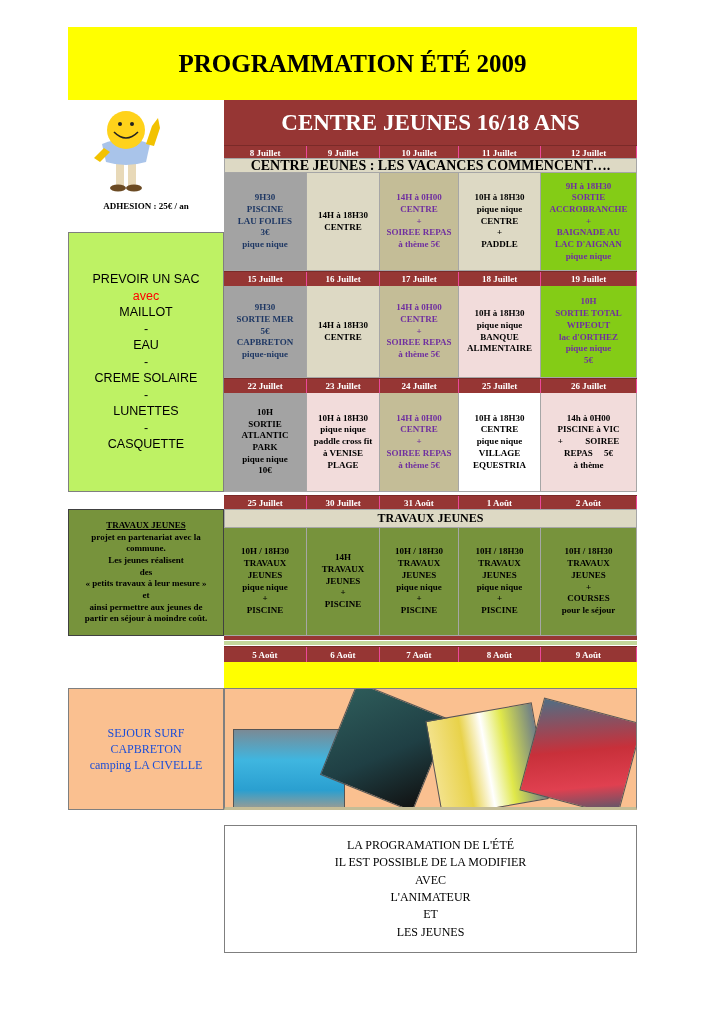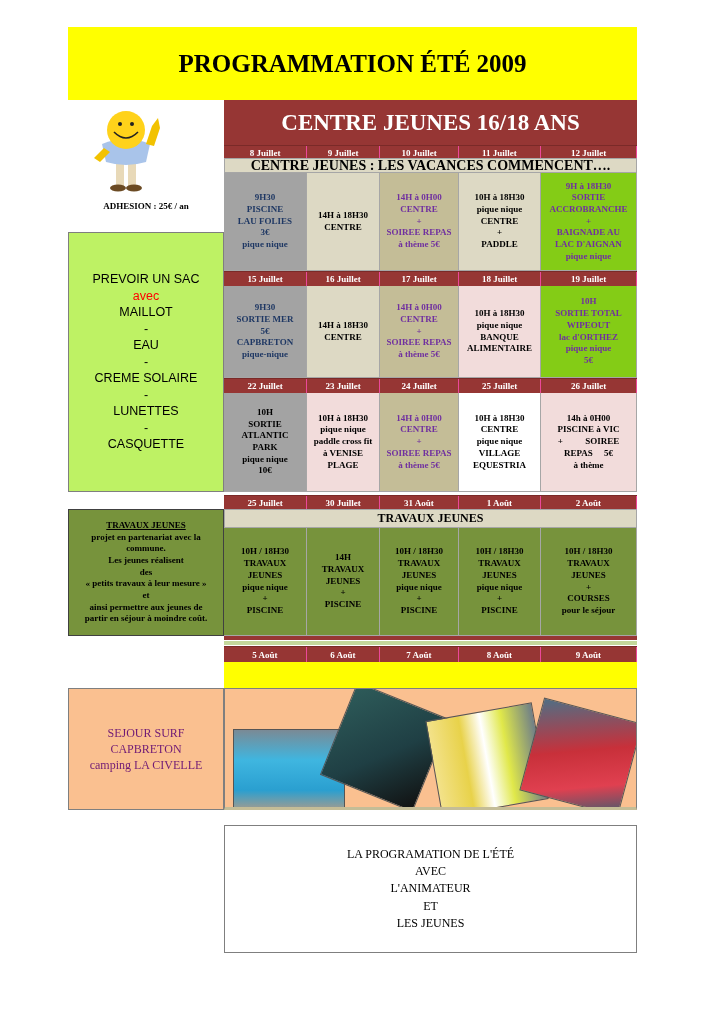--- a/index.html
+++ b/index.html
@@ -23,21 +23,21 @@
   .c-beige { background: #ddd9c4; color: #000; }
   .c-khaki { background: #c4bd97; color: #7030a0; }
   .c-pink { background: #84cc16; color: #7030a0; }
   .c-pink-dark { background: #f2dcdb; color: #000; }
   .c-white { background: #ffffff; color: #000; }
   .c-green { background: #77933c; color: #000; }
   .cell span { display: block; }
   .purple-box { left: 68px; top: 232px; width: 156px; height: 260px; background: #bef264; border: 1px solid #7f7f7f; font-family: "Liberation Sans", sans-serif; font-size: 12.5px; color: #000; flex-direction: column; line-height: 1.32; }
   .green-box { left: 68px; top: 509px; width: 156px; height: 127px; background: #77933c; border: 1px solid #404040; flex-direction: column; font-size: 9px; font-weight: bold; color: #000; line-height: 1.3; padding: 4px; }
   .green-box .gtitle { text-decoration: underline; }
-  .sejour-box { left: 68px; top: 688px; width: 156px; height: 122px; background: #fac090; border: 1px solid #7f7f7f; flex-direction: column; color: #701a75; font-size: 12px; line-height: 1.35; }
+  .sejour-box { left: 68px; top: 688px; width: 156px; height: 122px; background: #fac090; border: 1px solid #7f7f7f; flex-direction: column; color: #1d4ed8; font-size: 12px; line-height: 1.35; }
   .photo-area { left: 224px; top: 688px; width: 413px; height: 122px; background: #fac090; border: 1px solid #7f7f7f; border-bottom: 3px solid #c4bd97; overflow: hidden; }
   .photo { position: absolute; border: 1px solid #555; }
   .note-box { left: 224px; top: 825px; width: 413px; height: 128px; border: 1px solid #7f7f7f; flex-direction: column; font-size: 12px; color: #000; line-height: 1.45; }
   .adhesion { left: 68px; top: 199px; width: 156px; height: 14px; font-size: 9px; font-weight: bold; }
 </style>
 </head>
 <body>
 
 <div class="abs banner">
   <span>PROGRAMMATION ÉTÉ 2009</span>
@@ -291,17 +291,18 @@
 </div>
 <div class="abs photo-area">
   <div class="photo" style="left:8px;top:40px;width:112px;height:88px;background:linear-gradient(180deg,#7a8a95 0%,#3fb6e0 35%,#2a9fd0 70%,#c89a7a 100%);"></div>
   <div class="photo" style="left:110px;top:8px;width:100px;height:100px;transform:rotate(22deg);background:linear-gradient(135deg,#2e5c5a 0%,#1f3f44 55%,#111 100%);"></div>
   <div class="photo" style="left:208px;top:22px;width:108px;height:98px;transform:rotate(-10deg);background:linear-gradient(90deg,#f3e28a 0%,#e8d24a 30%,#ffffff 50%,#e0e84a 70%,#6f7f88 100%);"></div>
   <div class="photo" style="left:305px;top:20px;width:102px;height:96px;transform:rotate(15deg);background:linear-gradient(160deg,#4f6f85 0%,#c8303a 45%,#e04050 75%,#3d5c70 100%);"></div>
 </div>
 
 <div class="abs note-box center">
   <span>LA PROGRAMATION DE L'ÉTÉ</span>
+  <span>IL EST POSSIBLE DE LA MODIFIER</span>
   <span>AVEC</span>
   <span>L'ANIMATEUR</span>
   <span>ET</span>
   <span>LES JEUNES</span>
 </div>
 
 </body></html>

